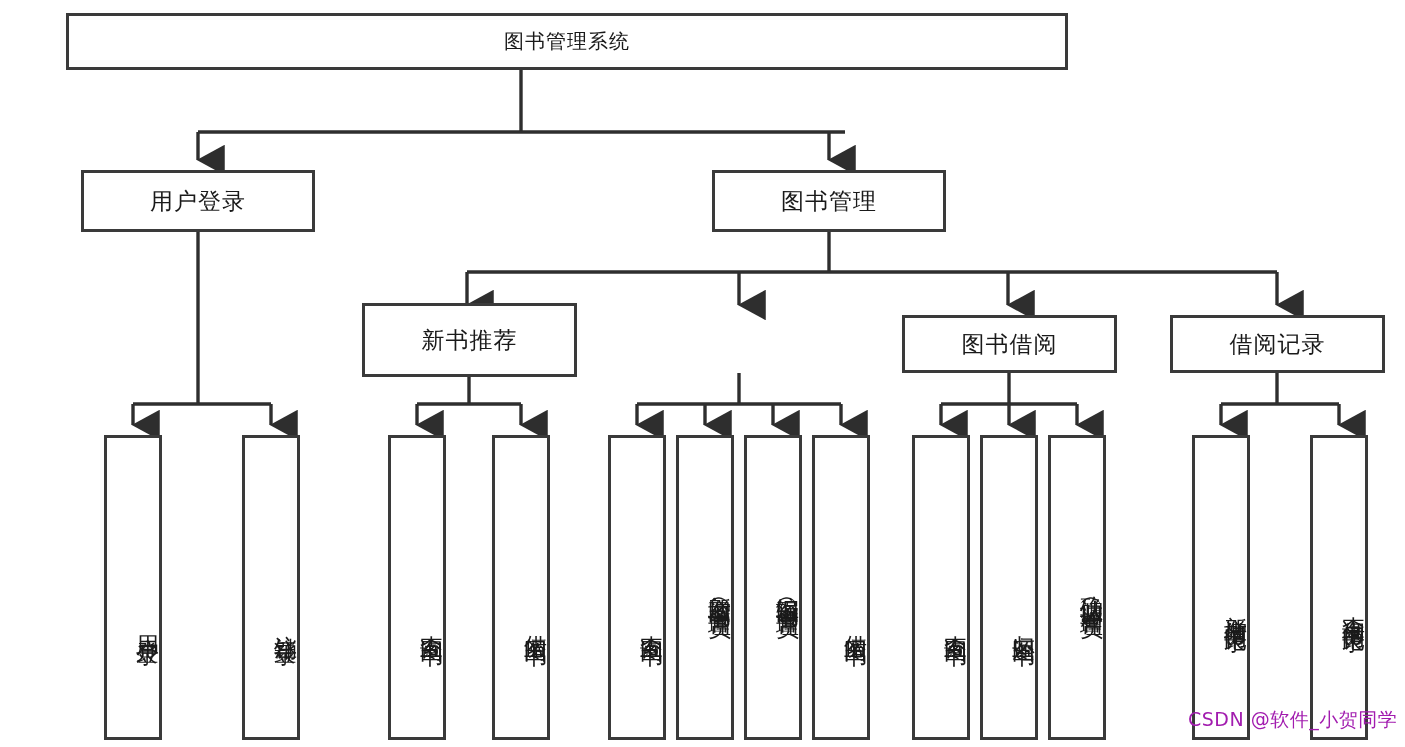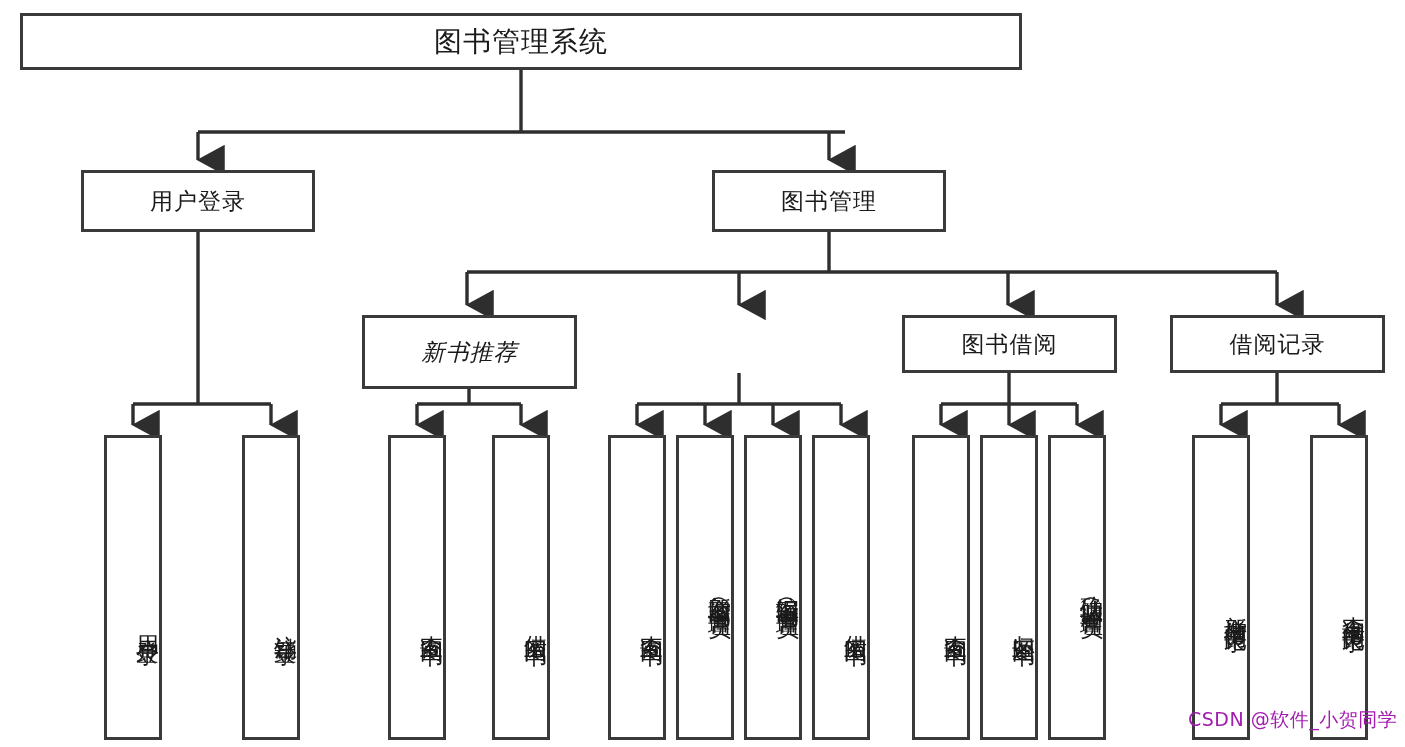--- a/index.html
+++ b/index.html
@@ -51,21 +51,22 @@
     justify-content: center;
     padding-top: 16px;
     line-height: 1;
   }
   .node.v span {
     writing-mode: vertical-rl;
     text-orientation: upright;
     display: block;
   }
   .node.root {
-    font-size: 28px;
+    font-size: 20px;
+    margin-left: 46px;
   }
   .watermark {
     position: absolute;
     left: 1188px;
     top: 707px;
     font-size: 19px;
     color: #a21caf;
     white-space: nowrap;
     letter-spacing: 0.5px;
   }
@@ -134,21 +135,21 @@
     <span>图书管理系统</span>
   </div>
 
   <div class="node h" style="left:81px; top:170px; width:234px; height:62px;">
     <span>用户登录</span>
   </div>
   <div class="node h" style="left:712px; top:170px; width:234px; height:62px;">
     <span>图书管理</span>
   </div>
 
-  <div class="node h" style="left:362px; top:315px; width:215px; height:74px;font-style:italic;">
+  <div class="node h" style="left:362px; top:303px; width:215px; height:74px;">
     <span>新书推荐</span>
   </div>
   <div class="node h" style="left:902px; top:315px; width:215px; height:58px;">
     <span>图书借阅</span>
   </div>
   <div class="node h" style="left:1170px; top:315px; width:215px; height:58px;text-align:right;">
     <span>借阅记录</span>
   </div>
 
   <div class="node v" style="left:104px; top:435px; width:58px; height:305px; padding-top:70px;">

